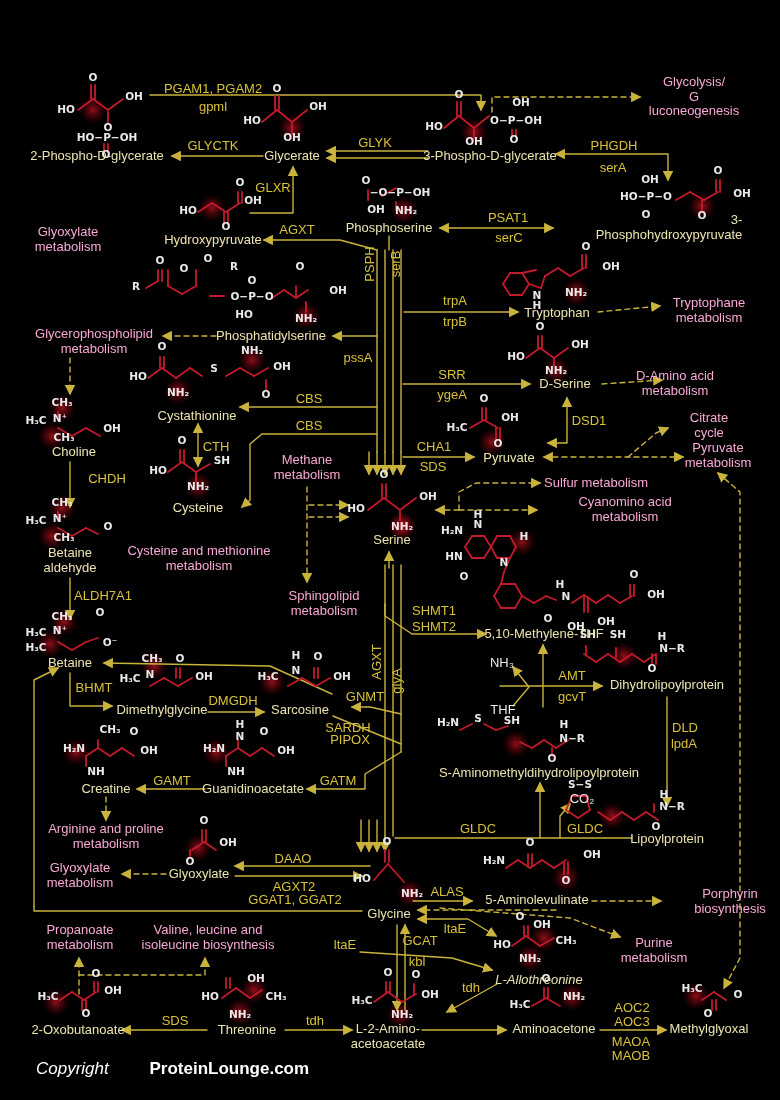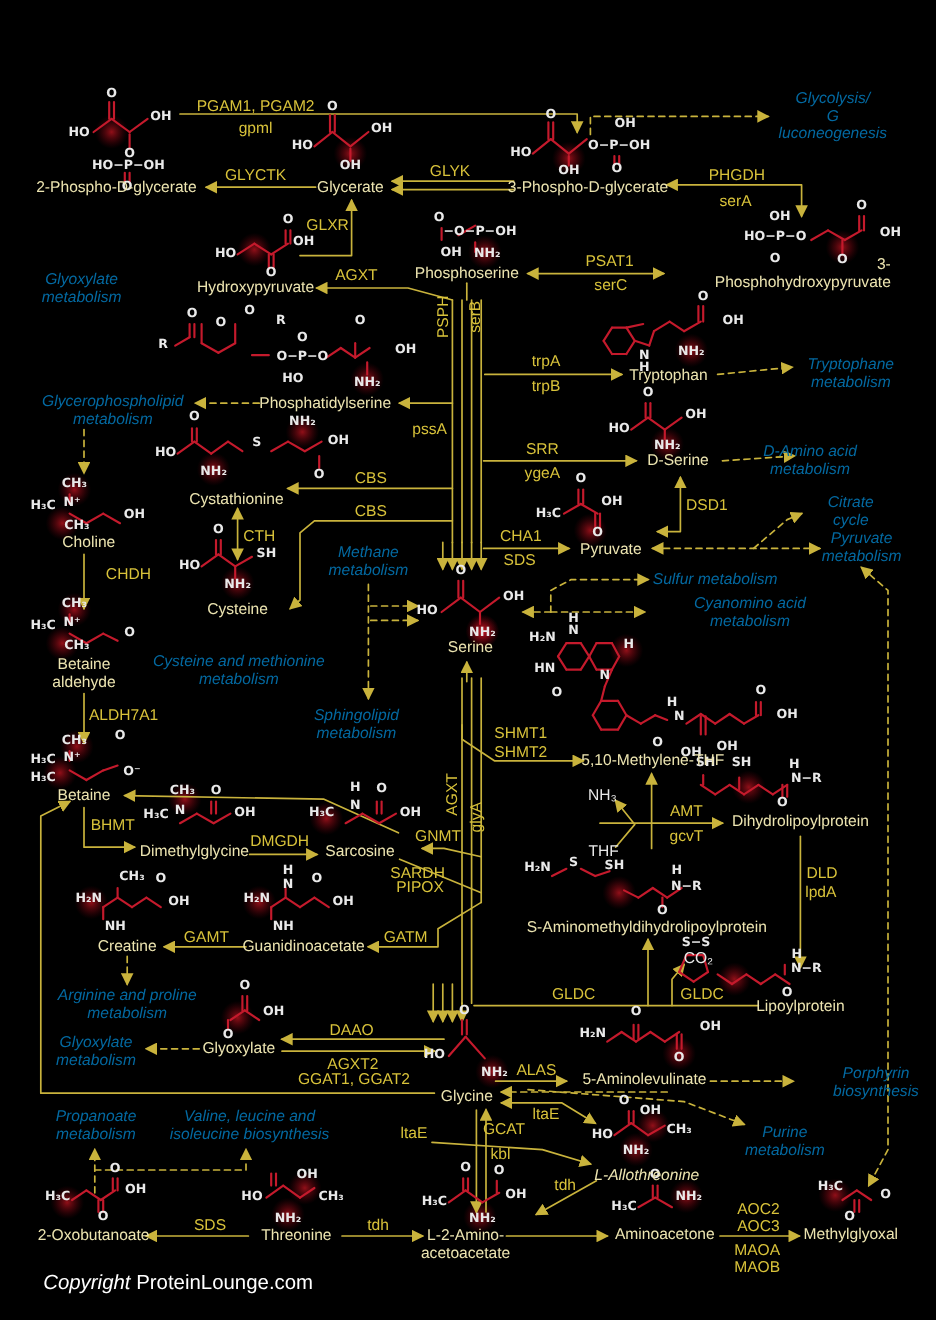--- a/index.html
+++ b/index.html
@@ -3,28 +3,28 @@
 <meta charset="utf-8">
 <style>
   html,body{margin:0;padding:0;background:#000;}
   #canvas{position:relative;width:780px;height:1100px;background:#000;overflow:hidden;
           font-family:"Liberation Sans",sans-serif;}
   #edge-svg{position:absolute;left:0;top:0;}
   .lbl{position:absolute;transform:translate(-50%,-50%);text-align:center;
        white-space:pre-line;line-height:1.13;font-size:13px;}
   .lbl.e{color:#d8c23a;}
   .lbl.m{color:#ece4b0;}
-  .lbl.p{color:#0369a1;font-style:italic;}
+  .lbl.p{color:#f9a8d4;}
   .lbl.w{color:#e9e9e9;}
   .lbl.rot{transform:translate(-50%,-50%) rotate(-90deg);}
   #title{position:absolute;top:27px;left:0;width:780px;text-align:center;
          color:#e8cf52;font-size:27px;letter-spacing:.5px;}
   #copyright{position:absolute;left:36px;top:1059px;color:#ffffff;font-size:17px;}
   #copyright .pre{font-style:italic;}
-  #copyright .brand{font-weight:normal;}
+  #copyright .brand{font-weight:bold;margin-left:36px;}
   .edge{fill:none;stroke:#c9b33c;stroke-width:1.4;stroke-linejoin:round;stroke-linecap:round;}
   .edge.dash{stroke-dasharray:5 4;}
   .bond{stroke:#c41a2c;stroke-width:1.8;stroke-linecap:round;fill:none;}
   .atom{fill:#e9e9e9;font-family:"DejaVu Sans",sans-serif;font-size:10.5px;font-weight:600;}
 </style>
 </head>
 <body>
 
 <div id="canvas">
   <svg id="edge-svg" width="780" height="1100">
@@ -756,21 +756,21 @@
       <div class="lbl p" style="left: 718px; top: 456px;">Pyruvate
 metabolism</div>
       <div class="lbl p" style="left: 596px; top: 483px;">Sulfur metabolism</div>
       <div class="lbl p" style="left: 625px; top: 510px;">Cyanomino acid metabolism</div>
       <div class="lbl p" style="left: 94px; top: 342px;">Glycerophospholipid
 metabolism</div>
       <div class="lbl p" style="left: 307px; top: 468px;">Methane
 metabolism</div>
       <div class="lbl p" style="left: 199px; top: 559px;">Cysteine and methionine
 metabolism</div>
-      <div class="lbl p" style="left: 297px; top: 604px;">Sphingolipid
+      <div class="lbl p" style="left: 324px; top: 604px;">Sphingolipid
 metabolism</div>
       <div class="lbl p" style="left: 106px; top: 837px;">Arginine and proline
 metabolism</div>
       <div class="lbl p" style="left: 80px; top: 876px;">Glyoxylate
 metabolism</div>
       <div class="lbl p" style="left: 702px; top: 902px; margin-left: 28px;">Porphyrin
 biosynthesis</div>
       <div class="lbl p" style="left: 80px; top: 938px;">Propanoate
 metabolism</div>
       <div class="lbl p" style="left: 208px; top: 938px;">Valine, leucine and

